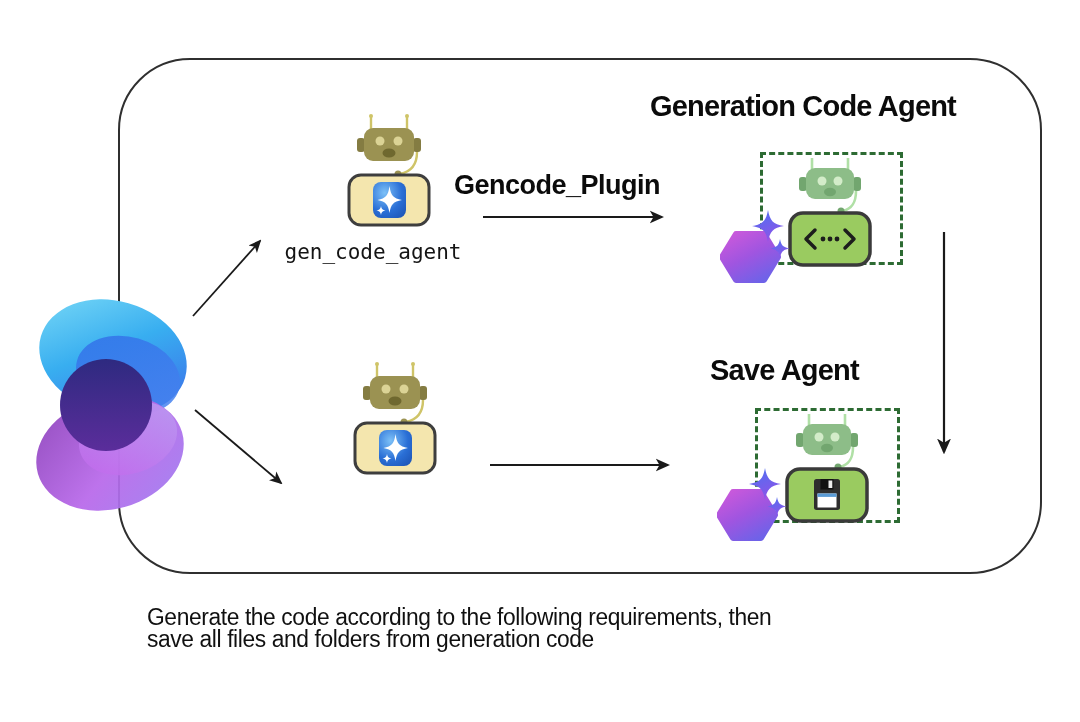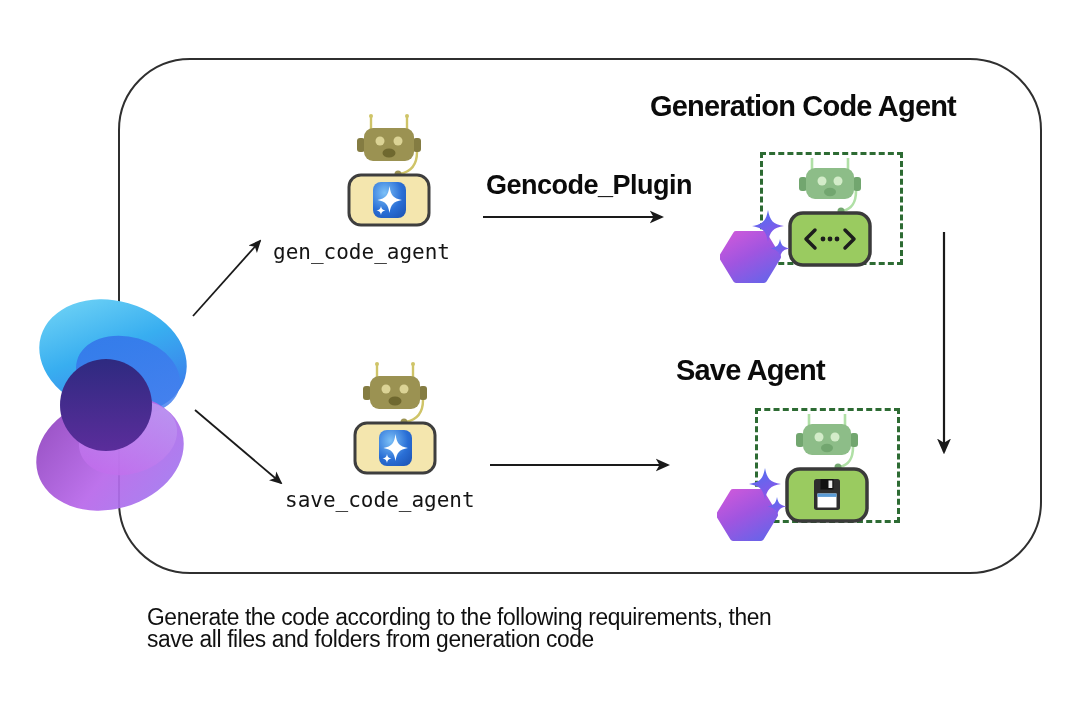--- a/index.html
+++ b/index.html
@@ -9,24 +9,24 @@
   }
   .abs{position:absolute;}
   .frame{
     left:118px;top:58px;width:920px;height:512px;
     border:2px solid #2f2f2f;border-radius:72px;background:#ffffff;
   }
   .agent-title{
     font-weight:bold;font-size:29px;letter-spacing:-0.8px;color:#0b0b0b;
   }
   .plugin-label{
-    font-weight:bold;font-size:27px;letter-spacing:-0.5px;text-align:center;color:#0b0b0b;
+    font-weight:bold;font-size:27px;letter-spacing:-0.5px;text-align:left;color:#0b0b0b;
   }
   .agent-label{
-    font-family:"DejaVu Sans Mono",monospace;font-size:21px;text-align:left;color:#141414;
+    font-family:"DejaVu Sans Mono",monospace;font-size:21px;text-align:center;color:#141414;
   }
   .dashed-box{
     border:3px dashed #2d6b33;background:transparent;
   }
   .caption{
     left:147px;top:606px;width:840px;
     font-size:23.5px;line-height:22px;letter-spacing:-0.4px;color:#101010;
     transform:scaleX(0.97);transform-origin:left top;
   }
   svg{display:block;}
@@ -176,24 +176,23 @@
   <svg class="abs" style="left:785px;top:156px" width="90" height="112" viewBox="0 0 90 112">
     <use href="#sym-green-agent-code"></use>
   </svg>
   <svg class="abs" style="left:720px;top:210px" width="70" height="78" viewBox="0 0 70 78">
     <use href="#sym-hex"></use>
   </svg>
 
   <svg class="abs" style="left:350px;top:360px" width="90" height="115" viewBox="0 0 90 115">
     <use href="#sym-yellow-agent"></use>
   </svg>
-  <div class="abs agent-label" style="left:285px;top:488px;width:200px">save_code_agent</div>
-
-
-  <div class="abs agent-title" style="left:676px;top:354px;width:275px">Save Agent</div>
+
+
+  <div class="abs agent-title" style="left:710px;top:354px;width:275px">Save Agent</div>
 
   <div class="abs dashed-box" style="left:755px;top:408px;width:139px;height:109px"></div>
   <svg class="abs" style="left:782px;top:412px" width="90" height="112" viewBox="0 0 90 112">
     <use href="#sym-green-agent-save"></use>
   </svg>
   <svg class="abs" style="left:717px;top:468px" width="70" height="78" viewBox="0 0 70 78">
     <use href="#sym-hex"></use>
   </svg>
 
   <div class="abs caption">

